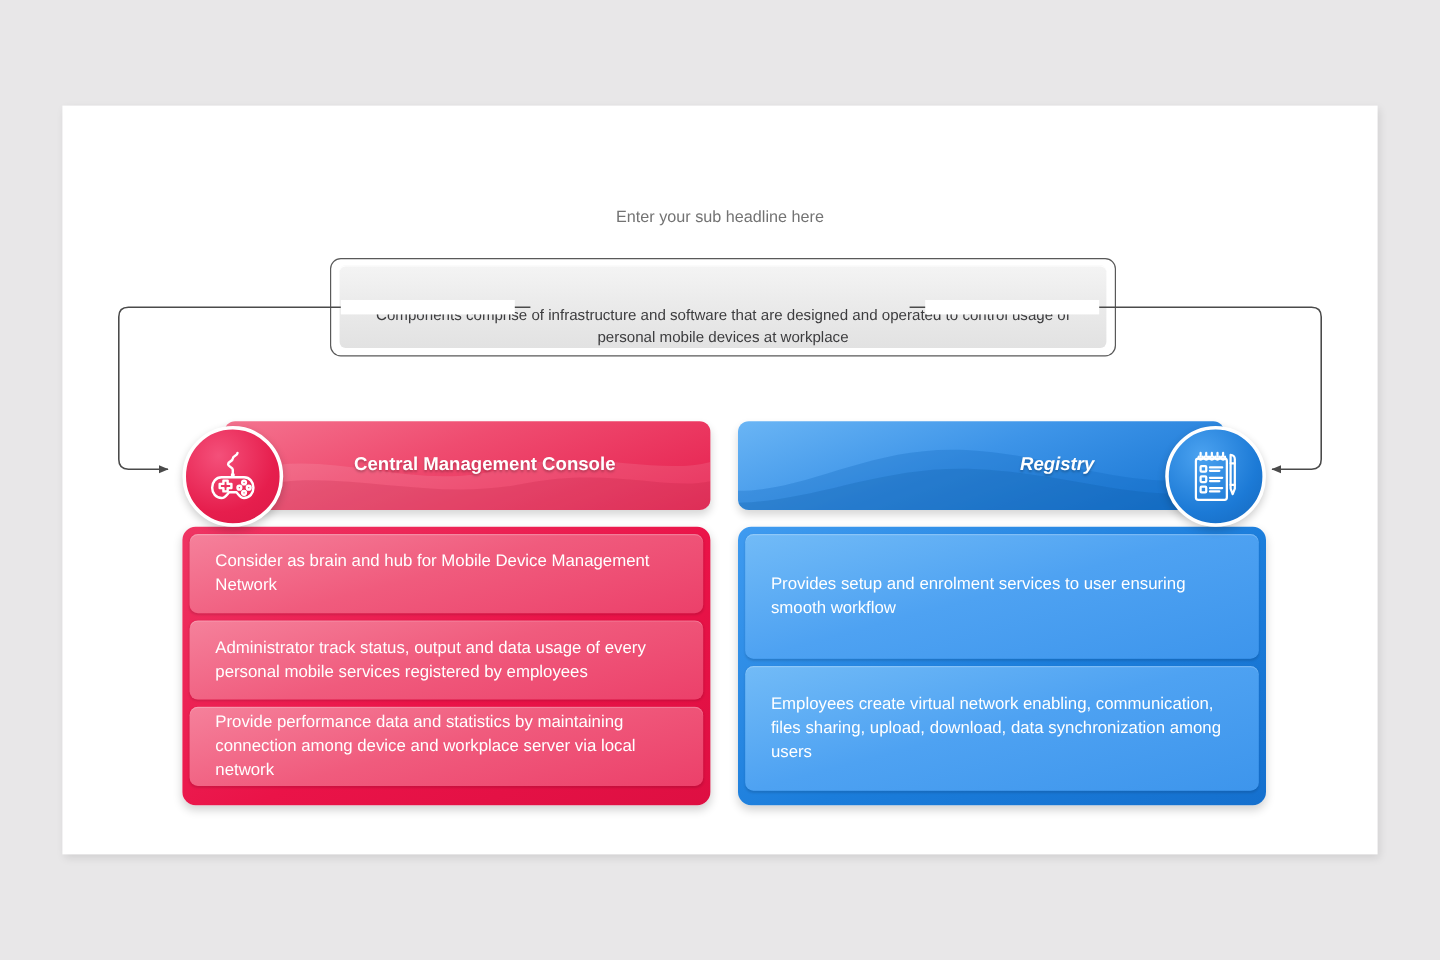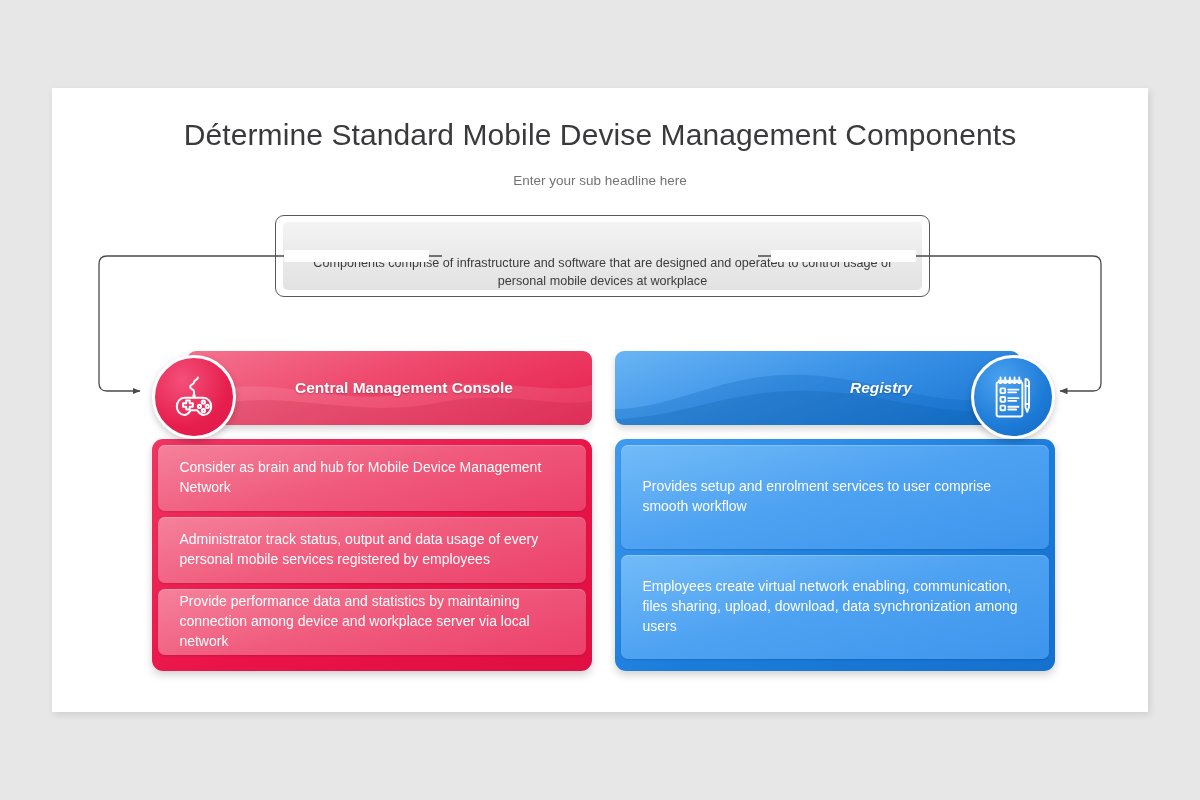--- a/index.html
+++ b/index.html
@@ -202,21 +202,20 @@
         <marker id="arrowL" markerWidth="9" markerHeight="9" refX="7.5" refY="4.5" orient="auto" markerUnits="userSpaceOnUse">
           <path d="M0,1.2 L8,4.5 L0,7.8 Z" fill="#4a4a4a"></path>
         </marker>
       </defs>
 
       <path d="M 390 168 H 55 Q 47 168 47 176 V 295 Q 47 303 55 303 H 88" stroke="#4a4a4a" stroke-width="1.3" fill="none" marker-end="url(#arrowR)"></path>
 
       <path d="M 706 168 H 1041 Q 1049 168 1049 176 V 295 Q 1049 303 1041 303 H 1008" stroke="#4a4a4a" stroke-width="1.3" fill="none" marker-end="url(#arrowL)"></path>
     </svg>
 
-    <div id="title">Détermine Standard Mobile Devise Management Components</div>
     <div id="subtitle">Enter your sub headline here</div>
 
     <div id="desc-outer"></div>
 
     <div class="desc-mask" style="left:232px; top:162px; width:145px; height:12px;"></div>
     <div class="desc-mask" style="left:719px; top:162px; width:145px; height:12px;"></div>
     <div id="desc-inner">
       <div id="desc-text">Components comprise of infrastructure and software that are designed and operated to control usage of personal mobile devices at workplace</div>
     </div>
 
@@ -299,21 +298,21 @@
             <path d="M26 48 H36"></path>
 
           <path d="M48 9 C50.5 9 52.5 11 52.5 13.5 V45 L50.2 51 L48 45 V13.5 C48 11 48 9 48 9 Z"></path>
           <path d="M48 18 H52.5"></path>
           <path d="M48 41 H52.5"></path>
         </svg>
       </div>
 
       <div class="body-box" id="body-right">
         <div class="item">
-          <div class="item-text">Provides setup and enrolment services to user comprise smooth workflow</div>
+          <div class="item-text">Provides setup and enrolment services to user ensuring smooth workflow</div>
         </div>
         <div class="item">
           <div class="item-text">Employees create virtual network enabling, communication, files sharing, upload, download, data synchronization among users</div>
         </div>
       </div>
     </div>
 
   </div>
 </div>
 

